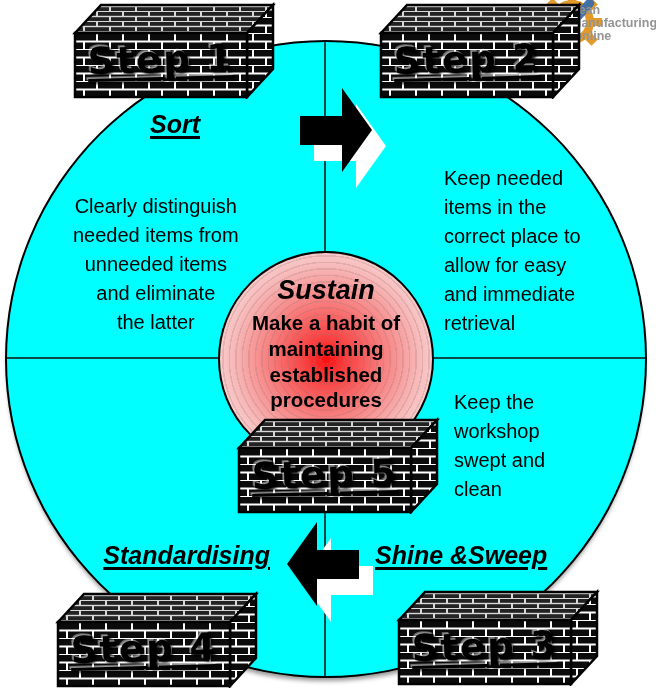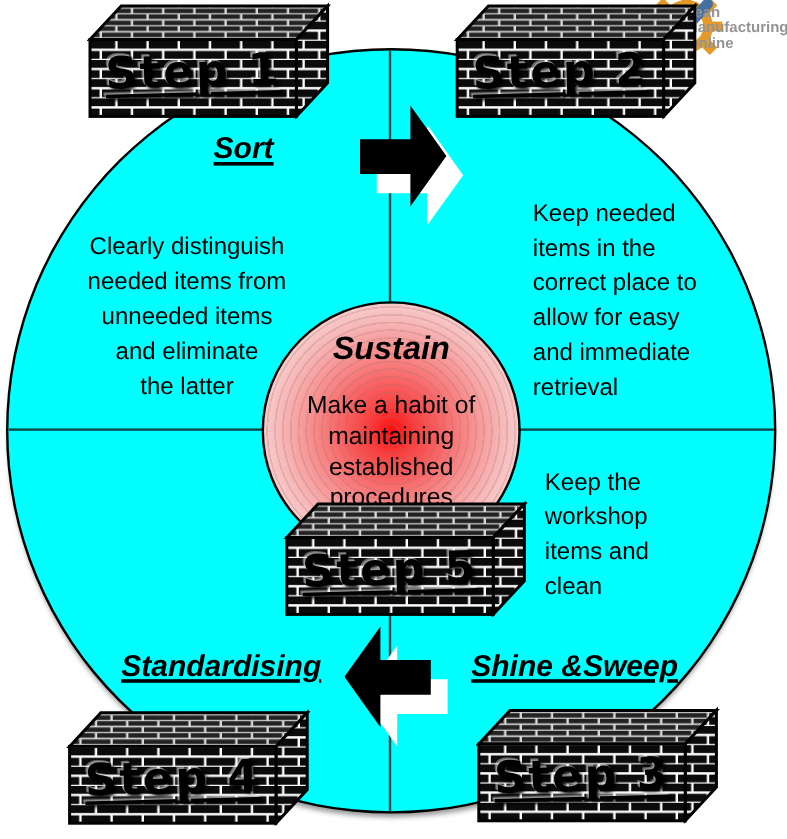--- a/index.html
+++ b/index.html
@@ -21,21 +21,21 @@
     position:absolute;left:218px;top:251px;width:212px;height:212px;border-radius:50%;
     border:2px solid #000;z-index:3;text-align:center;
     background:
       repeating-radial-gradient(circle at 50% 50%,
         rgba(150,110,110,0) 0px, rgba(150,110,110,0) 5px,
         rgba(150,110,110,.22) 5px, rgba(150,110,110,.22) 6.5px),
       radial-gradient(circle at 50% 50%,
         #ff0d0d 0%, #fb4040 14%, #f87e7e 38%, #f7b9b9 62%, #fbdcdc 80%, #ffffff 97%);
   }
   .sustain-title{margin-top:22px;font-size:27px;font-weight:bold;font-style:italic;}
-  .sustain-body{margin-top:19px;font-size:20.5px;font-weight:normal;line-height:1.26;white-space:pre-line;}
+  .sustain-body{margin-top:4px;font-size:20.5px;font-weight:bold;line-height:1.26;white-space:pre-line;}
   
   .qtitle{
     position:absolute;z-index:3;font-size:25px;font-weight:bold;font-style:italic;
     text-decoration:underline;text-decoration-thickness:2.5px;text-underline-offset:3px;
     white-space:nowrap;
   }
   
   .qbody{position:absolute;z-index:3;font-size:20px;line-height:29px;white-space:pre-line;}
   
   .arrow{position:absolute;z-index:4;}
@@ -102,38 +102,38 @@
     <div class="l1">Lean</div>
     <div class="l2">Manufacturing</div>
     <div class="l3">.online</div>
   </div>
 
   <div class="cycle">
     <div class="hline"></div>
     <div class="vline"></div>
   </div>
 
-  <div class="qtitle" style="left:138px;top:110px;width:130px;text-align:center;">Sort</div>
-  <div class="qtitle" style="left:101px;top:541px;width:190px;text-align:left;">Standardising</div>
-  <div class="qtitle" style="left:375px;top:541px;width:190px;text-align:right;">Shine &amp;Sweep</div>
+  <div class="qtitle" style="left:150px;top:110px;width:130px;">Sort</div>
+  <div class="qtitle" style="left:80px;top:541px;width:190px;text-align:right;">Standardising</div>
+  <div class="qtitle" style="left:375px;top:541px;width:190px;text-align:left;">Shine &amp;Sweep</div>
 
   <div class="qbody" style="left:73px;top:192px;text-align:center;">Clearly distinguish
 needed items from
 unneeded items
 and eliminate
 the latter</div>
   <div class="qbody" style="left:444px;top:164px;">Keep needed
 items in the
 correct place to
 allow for easy
 and immediate
 retrieval</div>
   <div class="qbody" style="left:454px;top:388px;">Keep the
 workshop
-items and
+swept and
 clean</div>
 
   <div class="sustain">
     <div class="sustain-title">Sustain</div>
     <div class="sustain-body">Make a habit of
 maintaining
 established
 procedures</div>
   </div>
 

